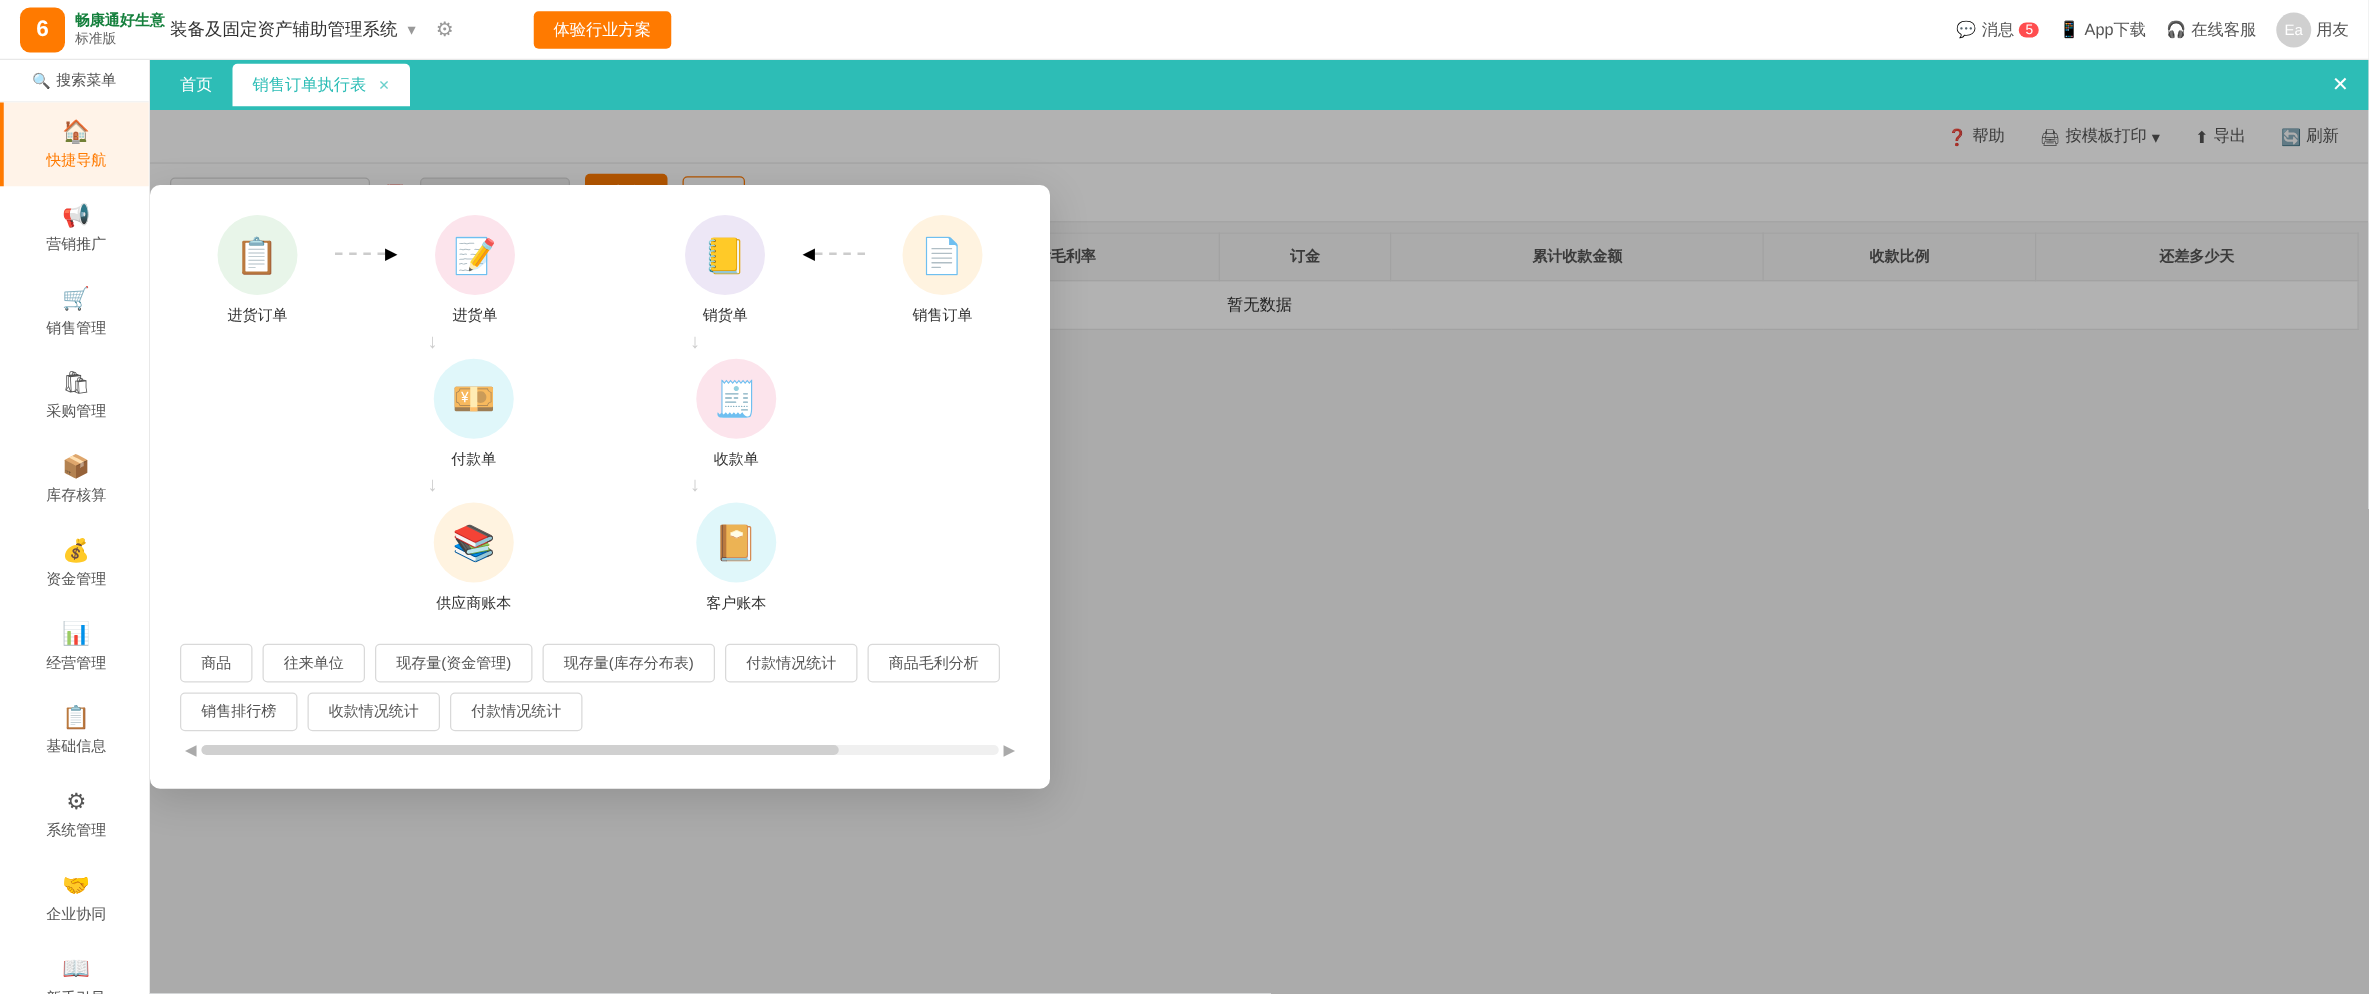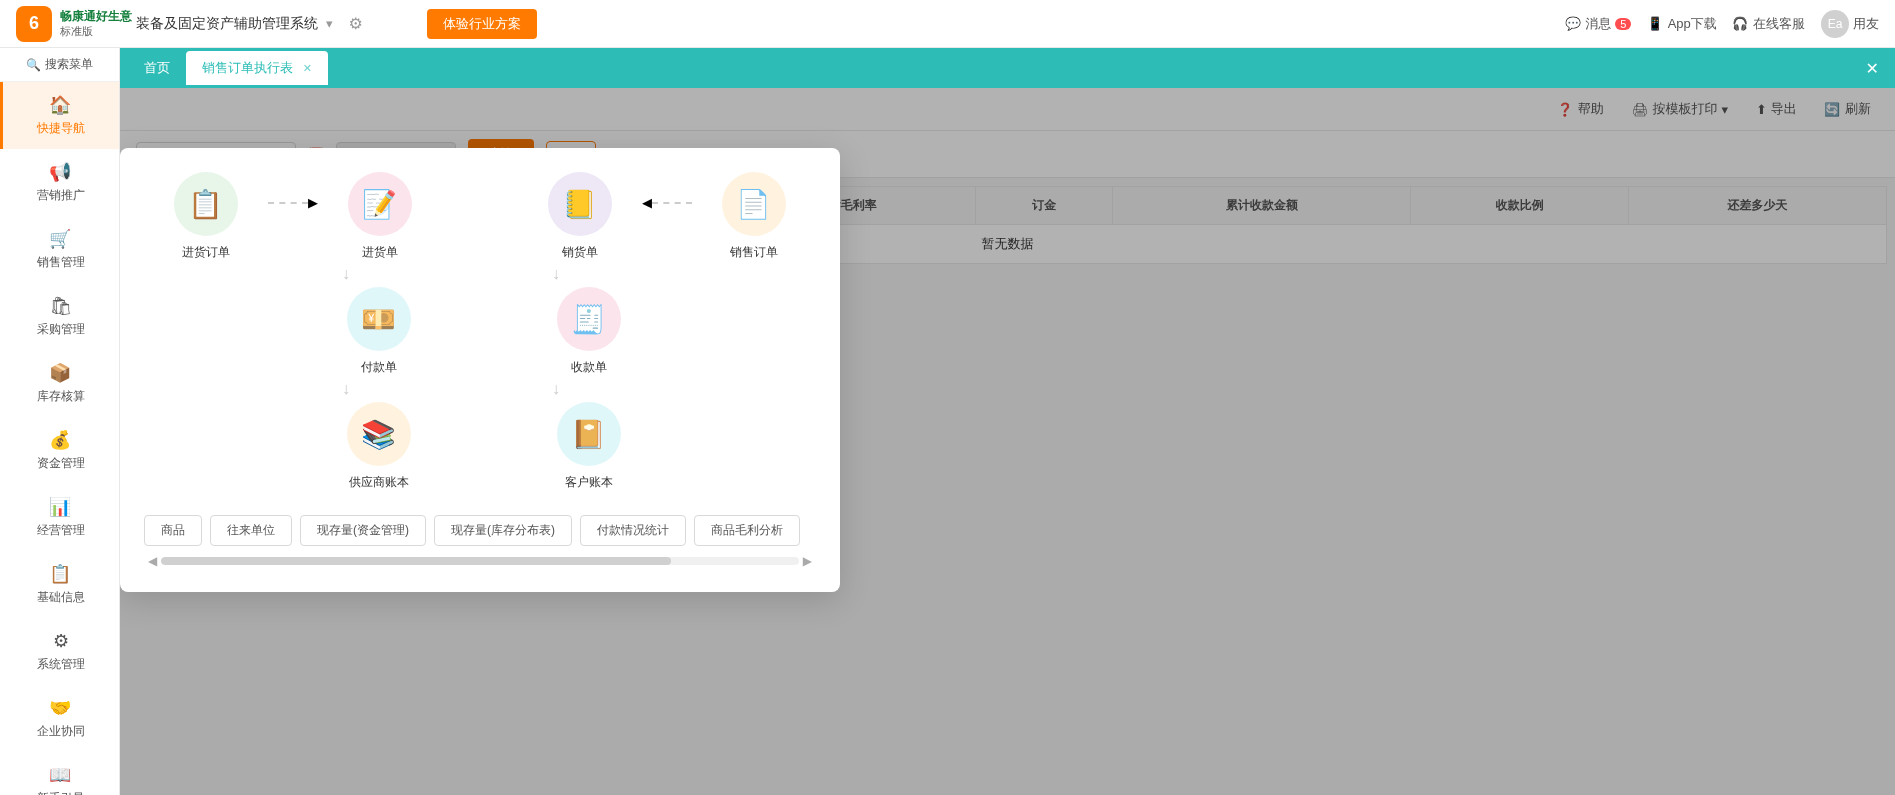--- a/index.html
+++ b/index.html
@@ -344,20 +344,25 @@
 
             <div class="common-func">
               <div class="func-buttons">
                 <button class="func-btn">商品</button>
                 <button class="func-btn">往来单位</button>
                 <button class="func-btn">现存量(资金管理)</button>
                 <button class="func-btn">现存量(库存分布表)</button>
                 <button class="func-btn">付款情况统计</button>
                 <button class="func-btn">商品毛利分析</button>
               </div>
+              <div class="func-buttons" style="margin-top:8px;">
+                <button class="func-btn">销售排行榜</button>
+                <button class="func-btn">收款情况统计</button>
+                <button class="func-btn">付款情况统计</button>
+              </div>
             </div>
 
             <div class="modal-scroll-bar">
               <span class="scroll-arrow">◀</span>
               <div class="scroll-track">
                 <div class="scroll-thumb"></div>
               </div>
               <span class="scroll-arrow">▶</span>
             </div>
           </div>

